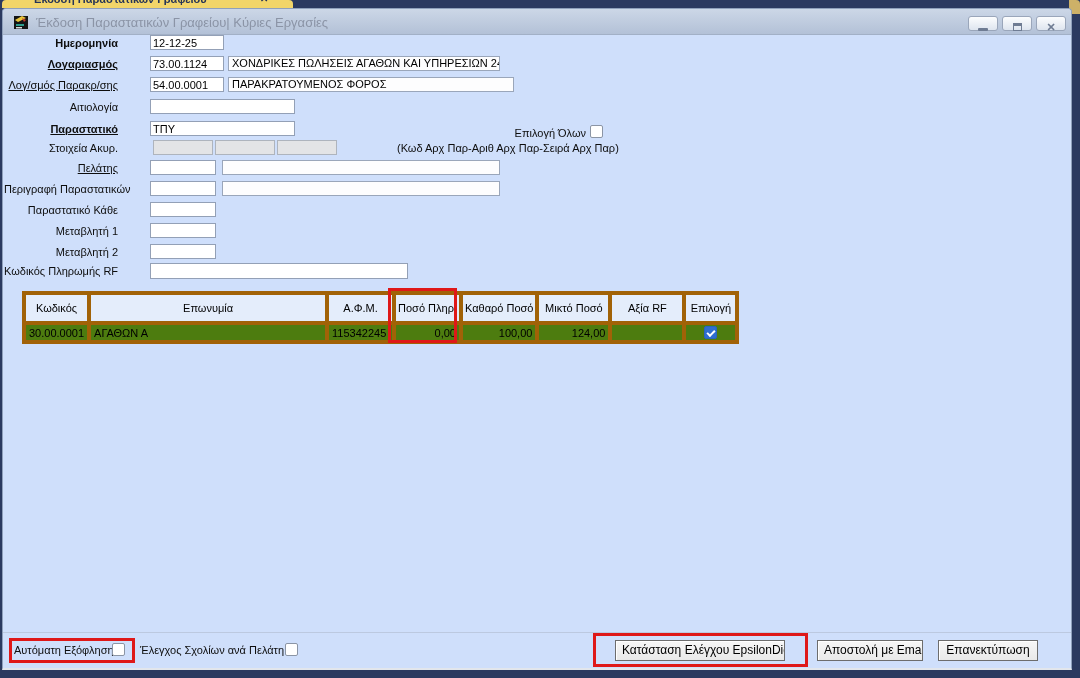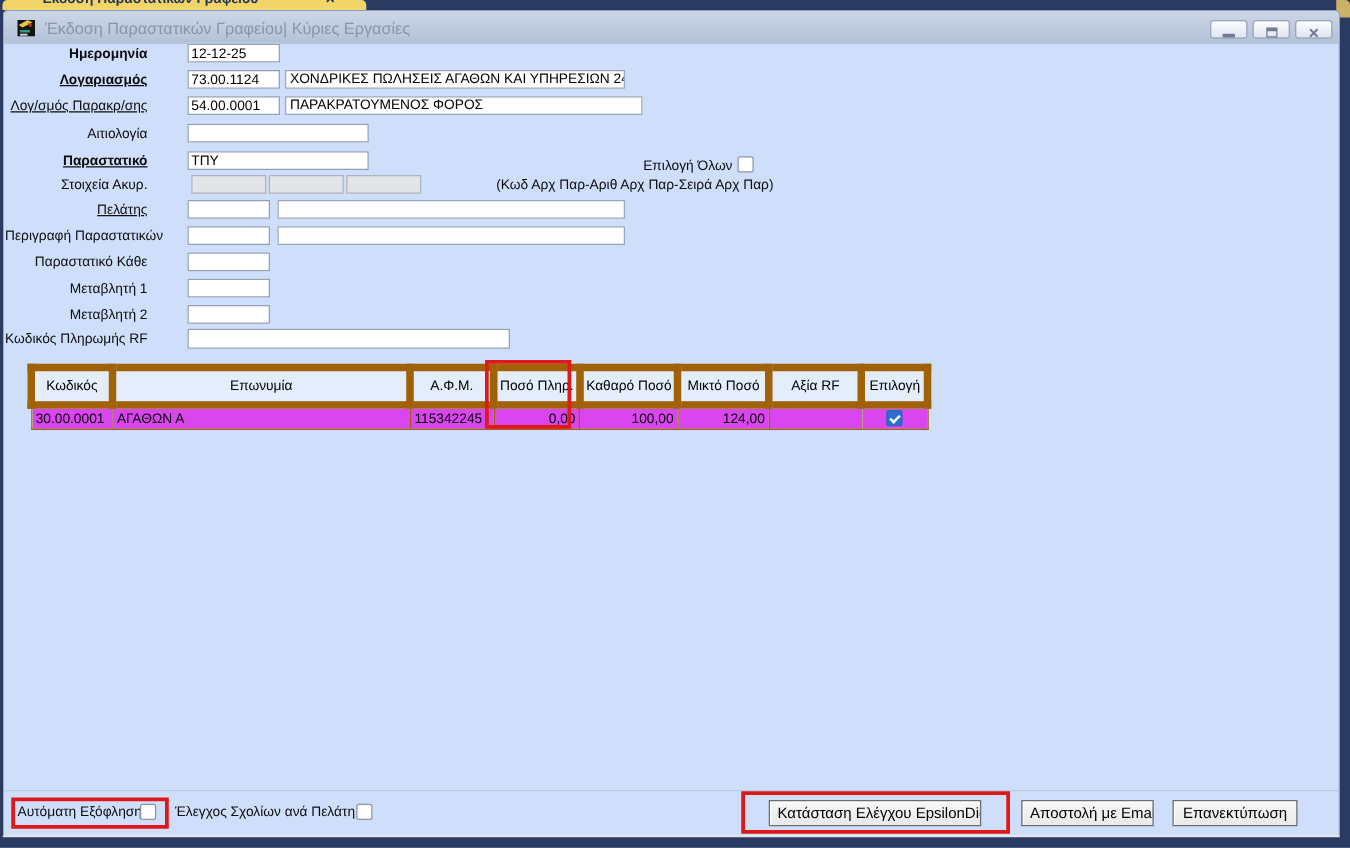--- a/index.html
+++ b/index.html
@@ -46,24 +46,24 @@
   .hint { position:absolute; font-size:11px; color:#0d0d0d; white-space:nowrap; }
 
   .cb { width:13px; height:13px; background:#fff; border:1px solid #8b95a5; border-radius:2px; position:relative; }
   .cb.abs { position:absolute; }
   .cb.checked { background:#2e6ed0; border-color:#2a64bd; }
   .cb.checked::after { content:""; position:absolute; left:2px; top:3px; width:6px; height:3px;
                        border-left:2px solid #fff; border-bottom:2px solid #fff; transform:rotate(-45deg); }
 
   table.grid { position:absolute; left:22px; top:291px; border-collapse:collapse; table-layout:fixed;
                font-size:11px; color:#000; }
-  .grid th { background:#e4edfb; border:6px solid #a16207; font-weight:normal; height:30px;
+  .grid th { background:#e4edfb; border:4px solid #a16207; font-weight:normal; height:30px;
              padding:0 2px; overflow:hidden; white-space:nowrap; }
-  .grid td { border:1px solid #a16207; height:19px; padding:0 3px; overflow:hidden; white-space:nowrap;
-             background:#d946ef; }
+  .grid td { border:4px solid #a16207; height:19px; padding:0 3px; overflow:hidden; white-space:nowrap;
+             background:#4d7c0f; }
   .td-num { background:#fff; text-align:right; }
   .td-rf  { background:#e6e8eb; }
   .td-sel { text-align:center; }
   .td-sel .cb { display:inline-block; vertical-align:middle; }
 
   .hl { position:absolute; border:3px solid #df1818; pointer-events:none; z-index:40; }
 
   .divider { position:absolute; left:3px; top:632px; width:1068px; height:1px; background:#bcc9e0; }
   .flabel { position:absolute; font-size:11px; color:#0d0d0d; white-space:nowrap; }
   .btn { position:absolute; height:21px; background:linear-gradient(#f7f7f7,#e9e9e9);

